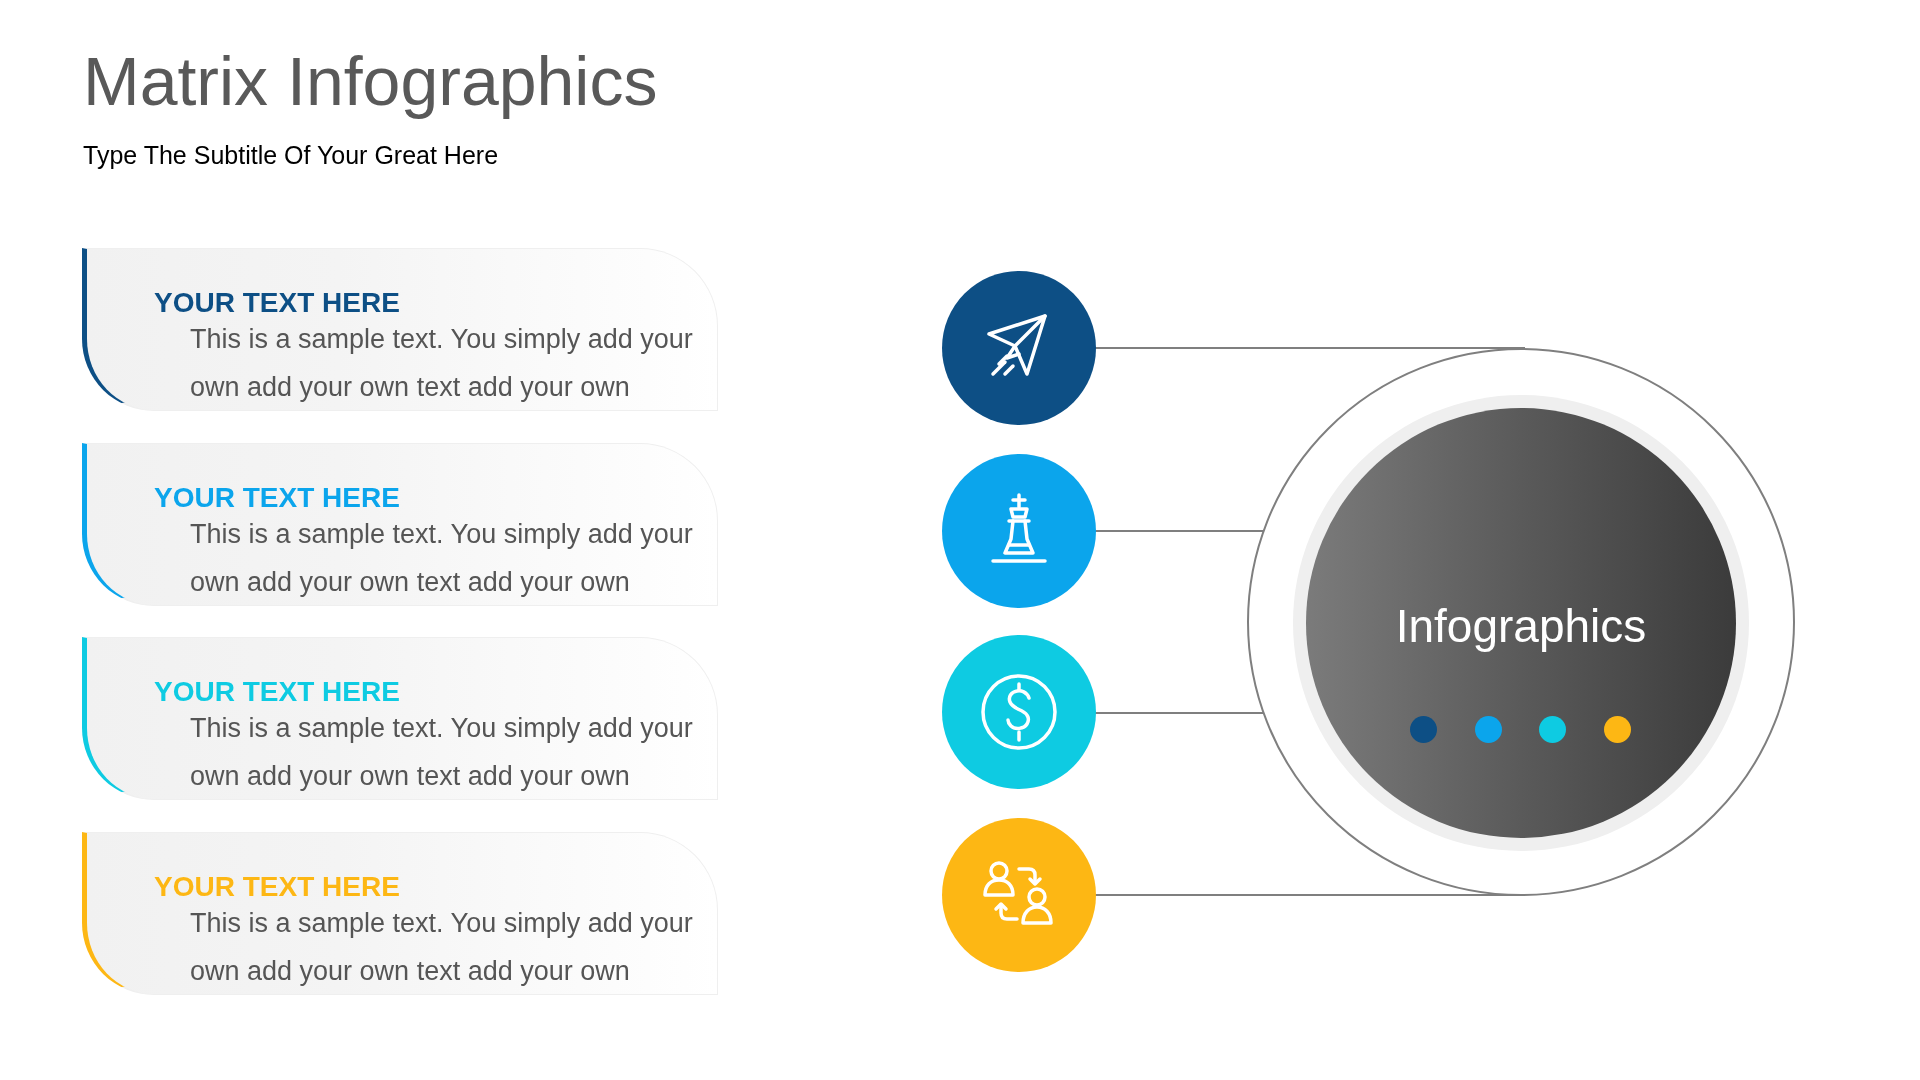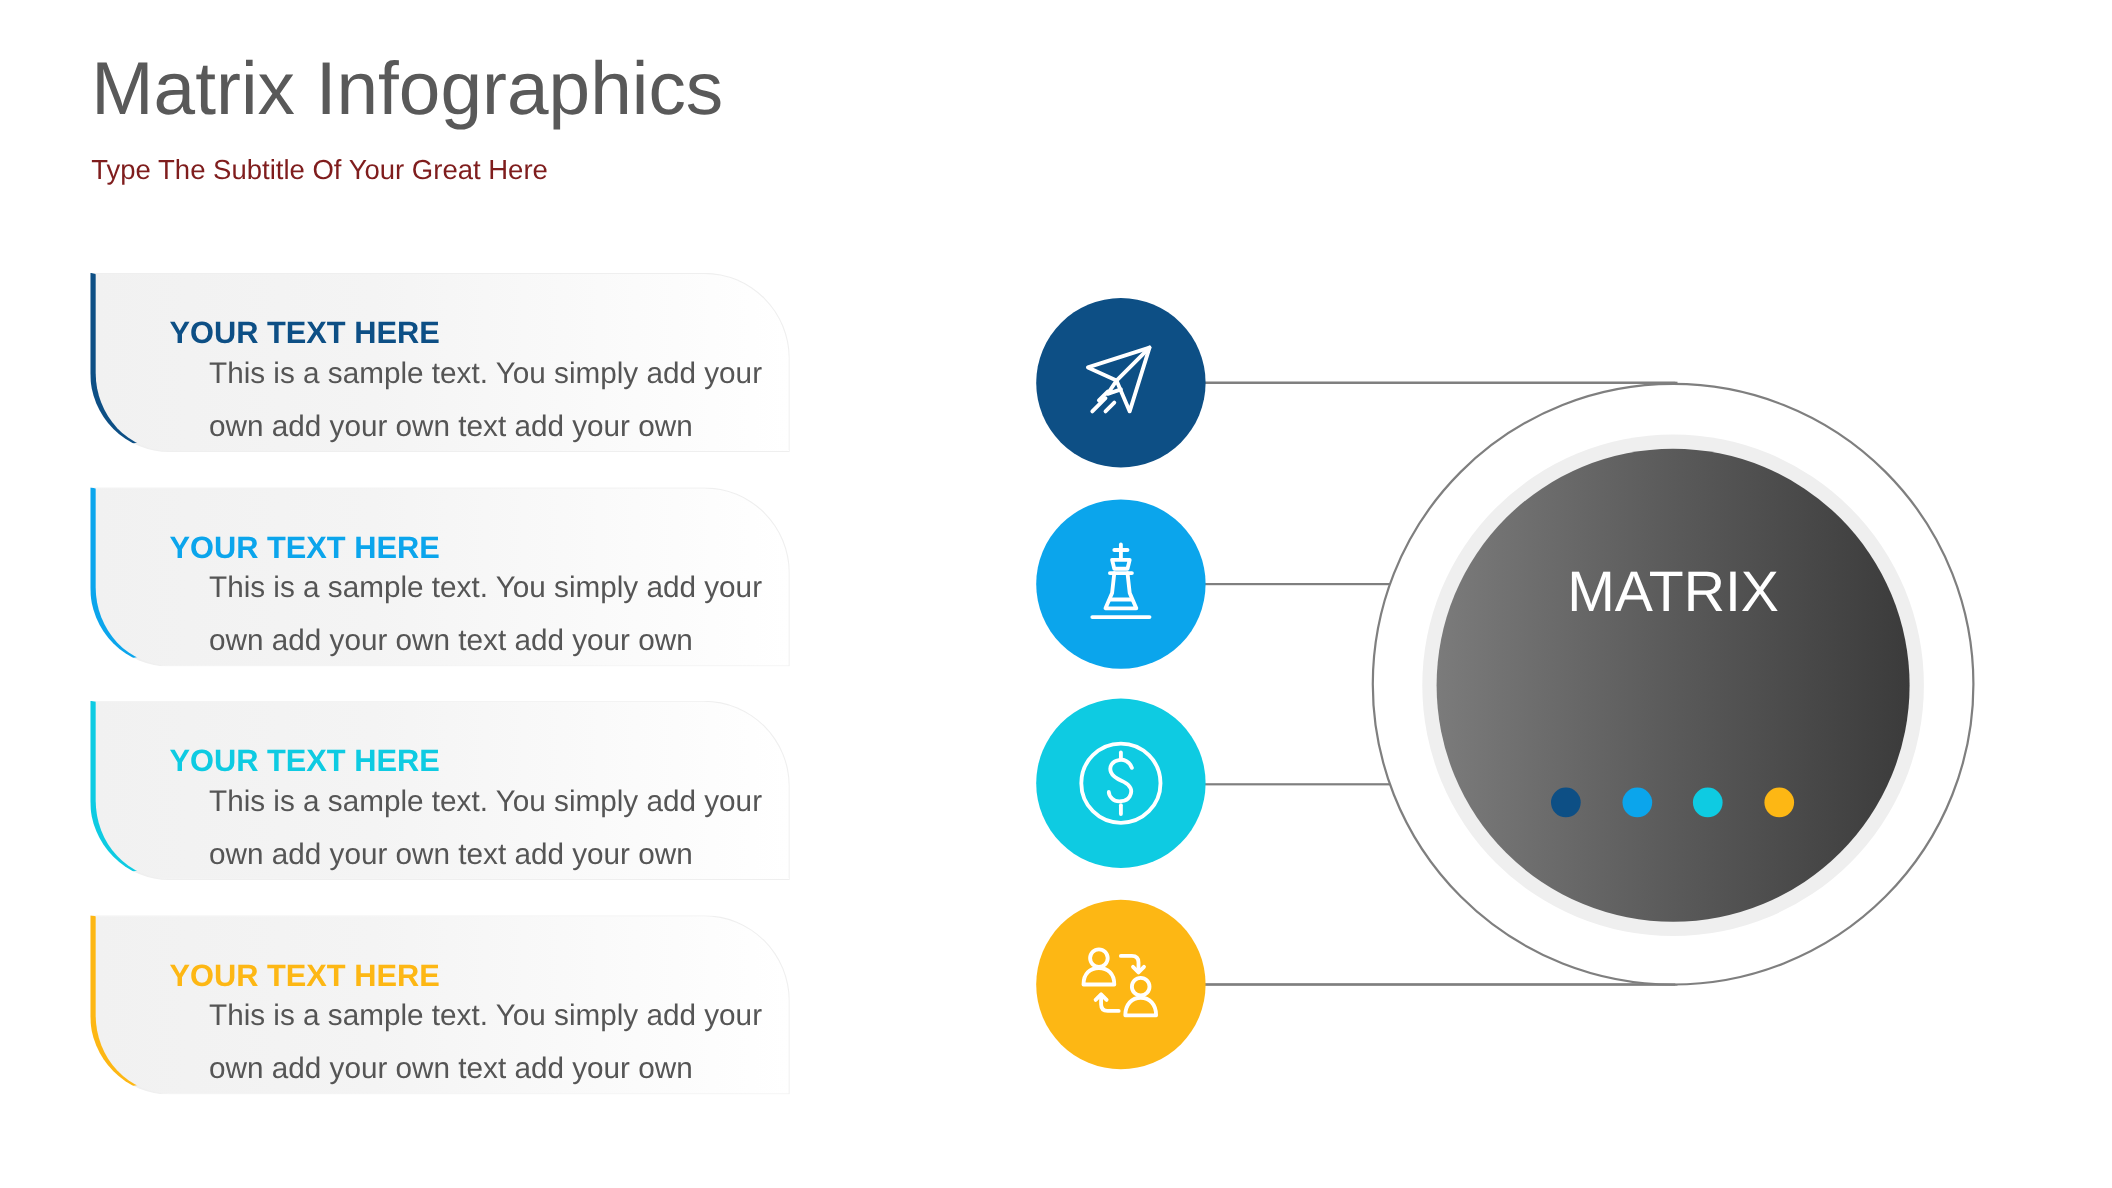--- a/index.html
+++ b/index.html
@@ -8,21 +8,21 @@
       background: #ffffff;
       font-family: "Liberation Sans", "DejaVu Sans", sans-serif;
     }
     .title {
       position: absolute; left: 83px; top: 40px;
       font-size: 68px; color: #595959; font-weight: normal; letter-spacing: 0px;
       white-space: nowrap; line-height: 82px;
     }
     .subtitle {
       position: absolute; left: 83px; top: 140px;
-      font-size: 25px; color: #7f1d1d; white-space: nowrap; line-height: 30px;
+      font-size: 25px; color: #000000; white-space: nowrap; line-height: 30px;
     }
     .card {
       position: absolute; left: 82px; width: 636px; height: 163px;
       box-sizing: border-box;
       background: linear-gradient(to right, #f1f1f1 0%, #f4f4f4 40%, #ffffff 100%);
       border-top: 1px solid #efefef;
       border-right: 1px solid #efefef;
       border-bottom: 1px solid #efefef;
       border-left: 5px solid #0d4f85;
       border-radius: 0 78px 0 72px;
@@ -95,21 +95,21 @@
 <div class="connector" style="left:1095px; top:347px; width:430px;"></div>
 <div class="connector" style="left:1095px; top:530px; width:180px;"></div>
 <div class="connector" style="left:1095px; top:712px; width:180px;"></div>
 <div class="connector" style="left:1095px; top:894px; width:430px;"></div>
 
 <div class="ring"></div>
 <div class="connector" style="left:1095px; top:347px; width:428px;"></div>
 <div class="connector" style="left:1095px; top:894px; width:428px;"></div>
 <div class="halo"></div>
 <div class="core">
-  <div class="core-title">MATRIX</div>
+  <div class="core-sub">Infographics</div>
   <div class="dot" style="left:104px; background:#0d4f85;"></div>
   <div class="dot" style="left:169px; background:#0ba5ec;"></div>
   <div class="dot" style="left:233px; background:#0ecbe2;"></div>
   <div class="dot" style="left:298px; background:#fdb714;"></div>
 </div>
 
 <div class="icon-circle" style="left:942px; top:271px; background:#0d4f85;">
   <svg viewBox="0 0 84 84" fill="none" stroke="#ffffff" stroke-width="3.5" stroke-linecap="round" stroke-linejoin="round">
     <path d="M12 28 L68 10 L50 68 L38 40 Z"></path>
     <path d="M38 40 L68 10"></path>

